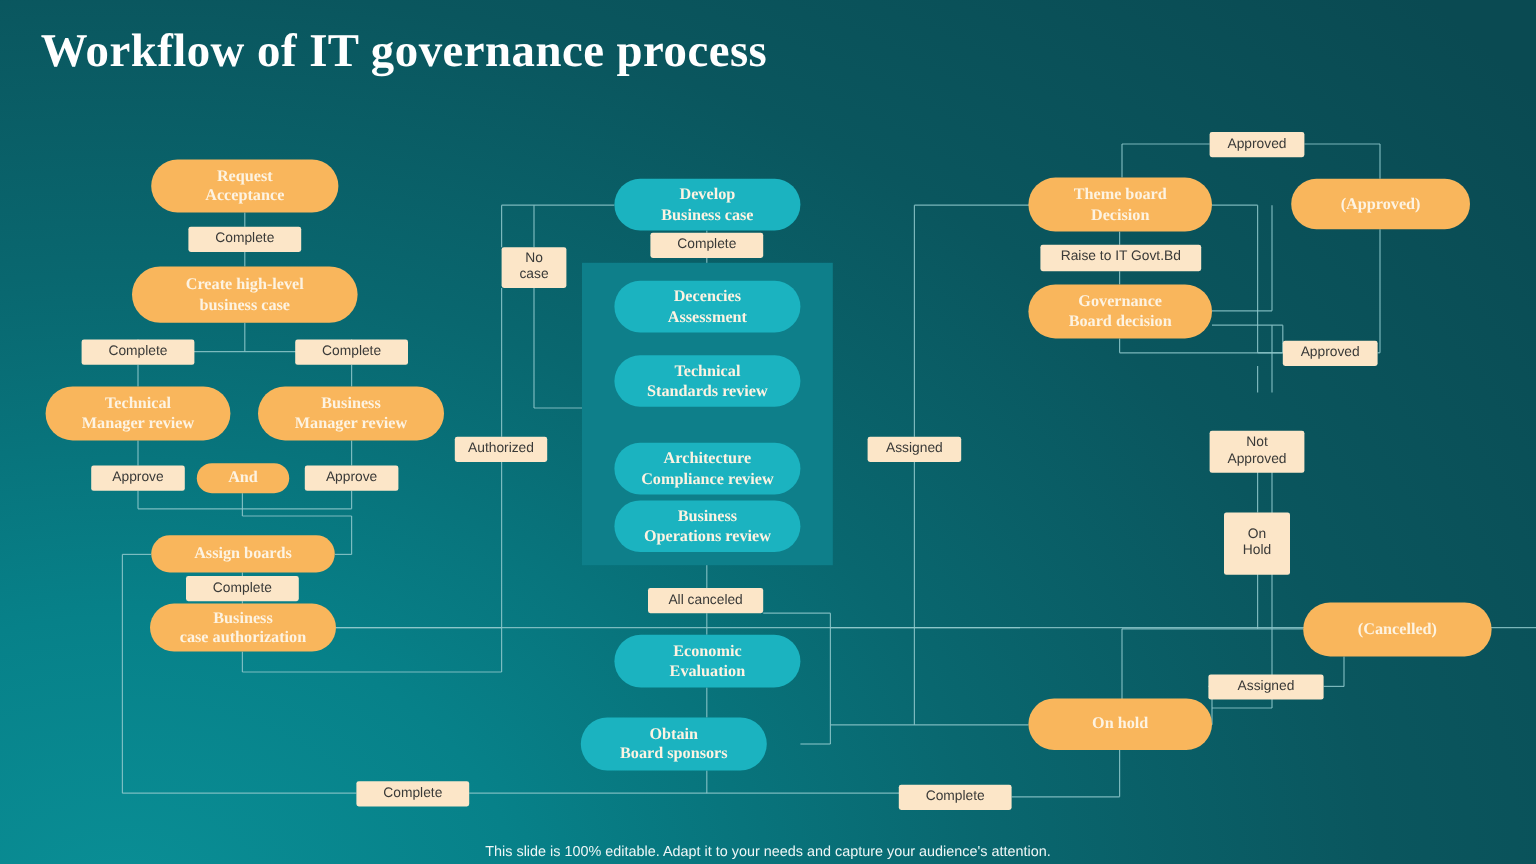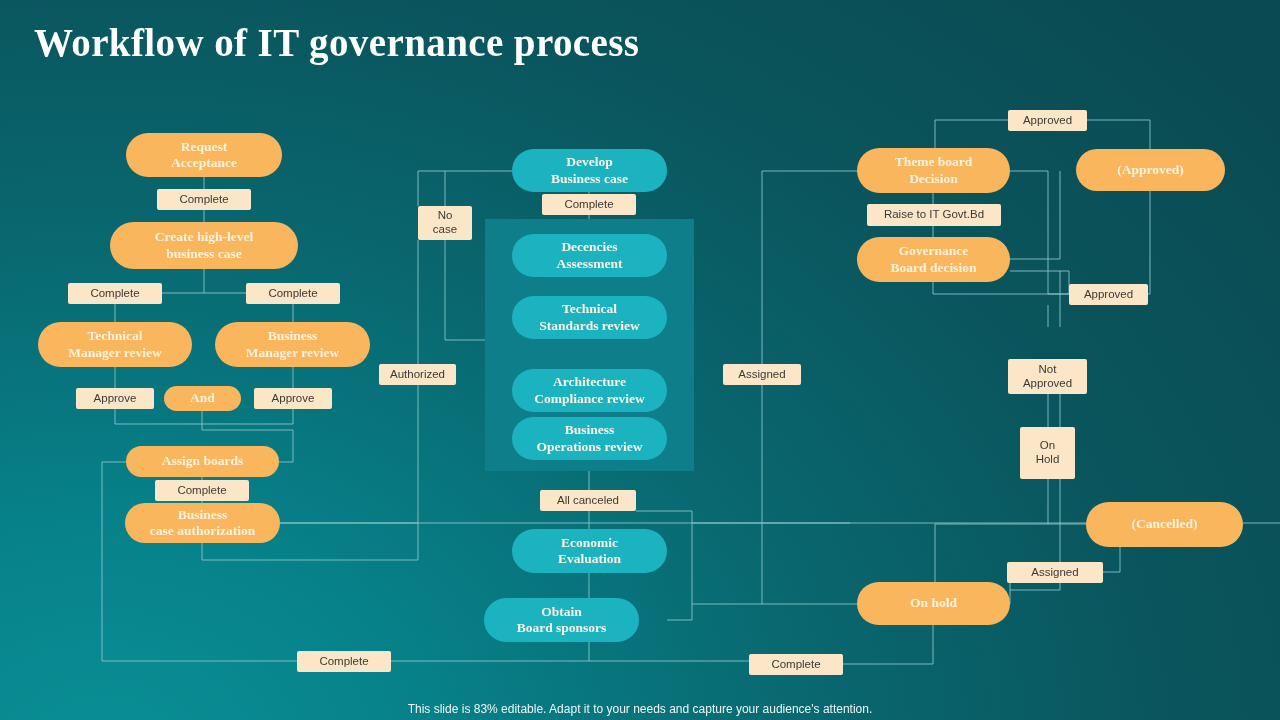--- a/index.html
+++ b/index.html
@@ -277,14 +277,14 @@
       <div class="lbl" style="left: 1008px; top: 110px; width: 79px; height: 21px;">Approved</div>
       <div class="lbl" style="left: 867px; top: 204px; width: 134px; height: 22px;">Raise to IT Govt.Bd</div>
       <div class="lbl" style="left: 1069px; top: 284px; width: 79px; height: 21px;">Approved</div>
       <div class="lbl" style="left: 1008px; top: 327px; width: 79px; height: 35px; margin-top: 32px;">Not
 Approved</div>
       <div class="lbl" style="left: 1020px; top: 427px; width: 55px; height: 52px; text-align: center;">On
 Hold</div>
       <div class="lbl" style="left: 1007px; top: 562px; width: 96px; height: 21px;">Assigned</div>
     </div>
 
-  <div id="footer">This slide is 83% editable. Adapt it to your needs and capture your audience's attention.</div>
+  <div id="footer">This slide is 100% editable. Adapt it to your needs and capture your audience's attention.</div>
 </div>
 
 </body></html>

